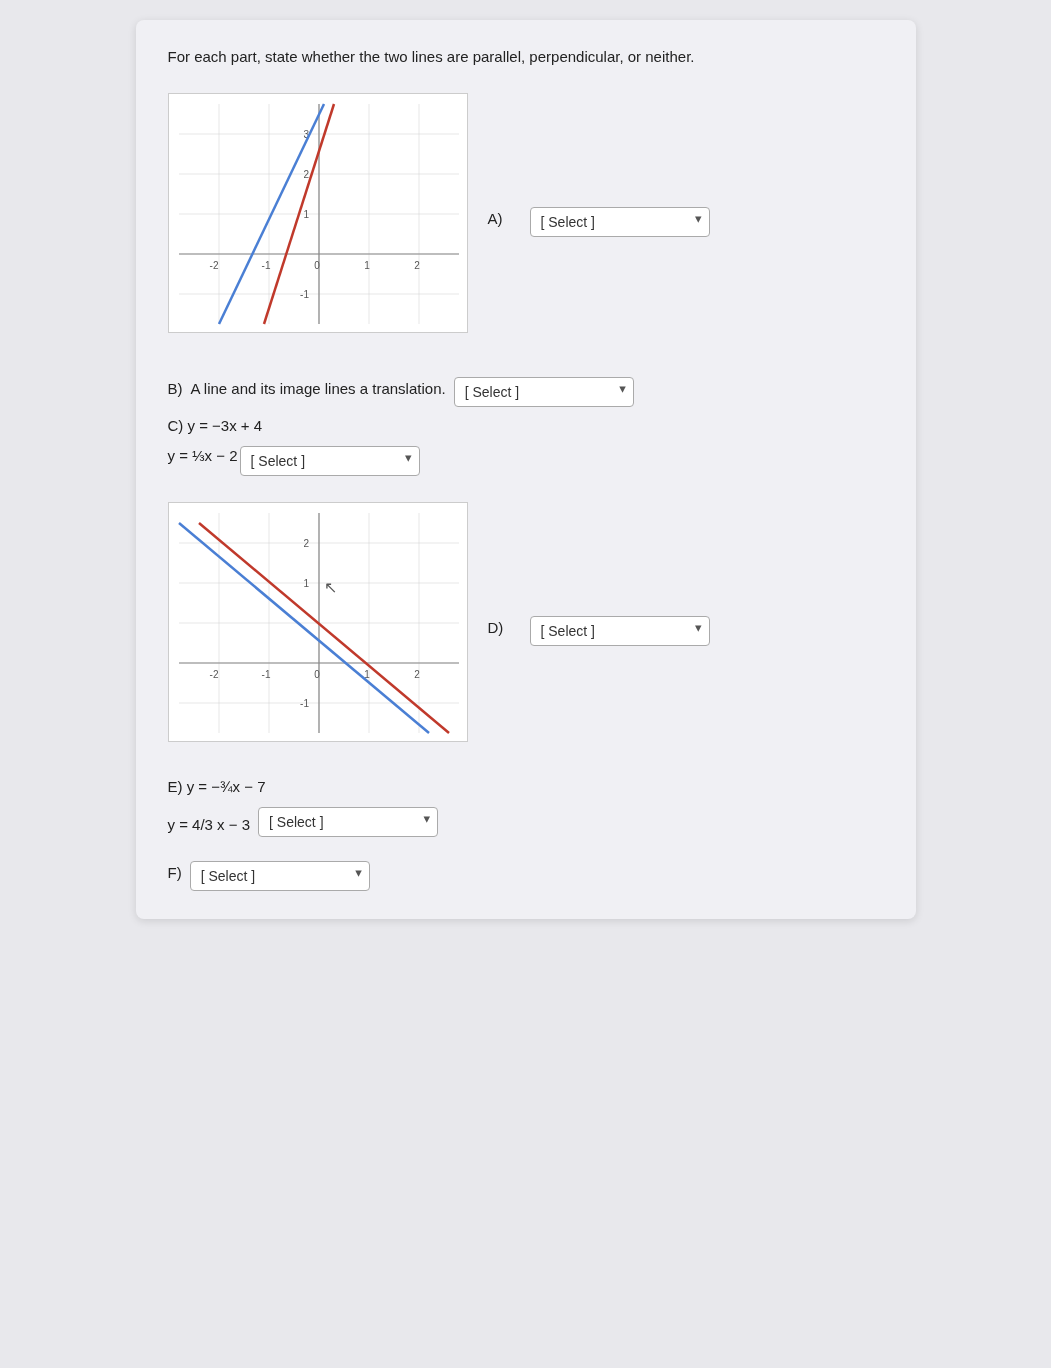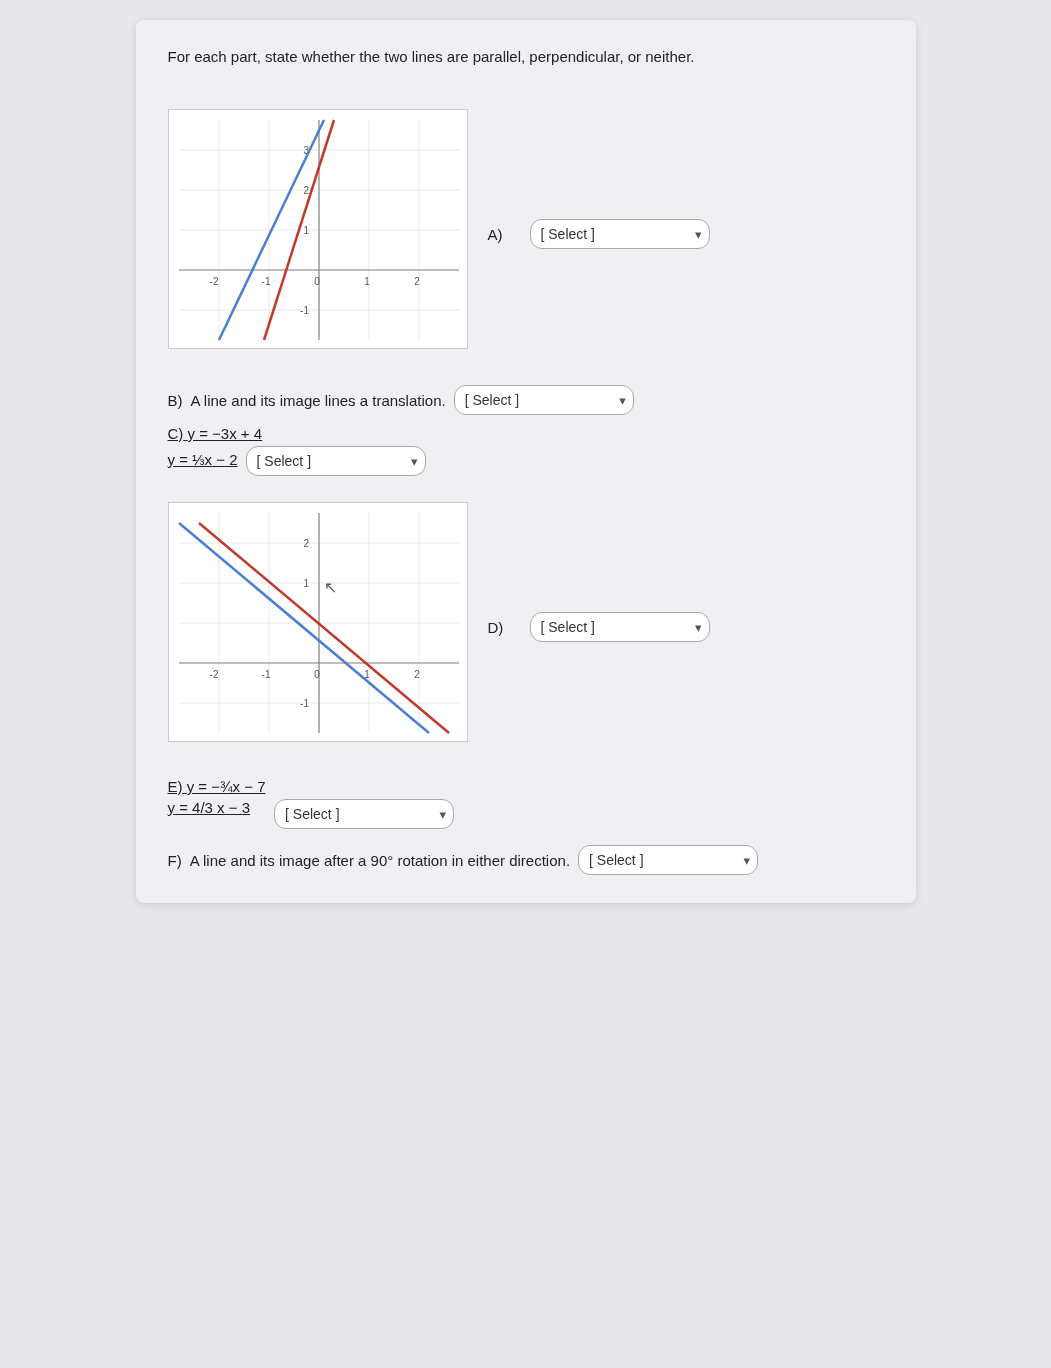--- a/index.html
+++ b/index.html
@@ -16,42 +16,43 @@
       background: #f0f0f4;
       border-radius: 8px;
       padding: 28px 32px;
       max-width: 780px;
       width: 100%;
       box-shadow: 0 2px 8px rgba(0,0,0,0.12);
     }
     .instruction {
       font-size: 15px;
       color: #222;
-      margin-bottom: 34px;
+      margin-bottom: 18px;
       font-weight: 400;
     }
     .part-label {
       font-size: 15px;
       color: #222;
       margin-right: 12px;
       min-width: 24px;
       font-weight: 500;
     }
     .select-dropdown {
       border: 1.5px solid #aaa;
-      border-radius: 12px;
+      border-radius: 4px;
       padding: 6px 28px 6px 10px;
       font-size: 14px;
       color: #333;
       background: #fff;
       appearance: none;
       -webkit-appearance: none;
       cursor: pointer;
       min-width: 180px;
       position: relative;
+      margin-top: 8px;
     }
     .select-wrapper {
       position: relative;
       display: inline-block;
     }
     .select-wrapper::after {
       content: '▾';
       position: absolute;
       right: 8px;
       top: 50%;
@@ -103,44 +104,43 @@
       gap: 8px;
     }
     .part-label-inline {
       font-size: 15px;
       color: #222;
     }
     .eq-text {
       font-size: 15px;
       color: #222;
       margin-bottom: 4px;
-      text-decoration: underline;
     }
     .part-C-block {
       margin-bottom: 16px;
     }
     .part-C-eq-row {
       display: flex;
       align-items: center;
-      gap: 8px;
+      gap: 2px;
       margin-top: 4px;
     }
     .part-D-row {
       display: flex;
       align-items: center;
       gap: 20px;
       margin-bottom: 16px;
     }
     .part-E-block {
       margin-bottom: 16px;
     }
     .part-E-eq-row {
       display: flex;
-      align-items: flex-start;
-      gap: 24px;
+      align-items: flex-end;
+      gap: 8px;
       margin-top: 4px;
     }
     .part-F-row {
       display: flex;
       align-items: center;
       gap: 8px;
       margin-top: 8px;
     }
   </style>
 </head>
@@ -294,21 +294,20 @@
           <option>Parallel</option>
           <option>Perpendicular</option>
           <option>Neither</option>
         </select>
       </div>
     </div>
   </div>
 
   <div class="part-F-row">
     <span class="part-label-inline">F)</span>
-    <span class="part-label-inline">A line and its image after a 90° rotation in either direction.</span>
     <div class="select-wrapper">
       <select class="select-dropdown">
         <option>[ Select ]</option>
         <option>Parallel</option>
         <option>Perpendicular</option>
         <option>Neither</option>
       </select>
     </div>
   </div>
 

